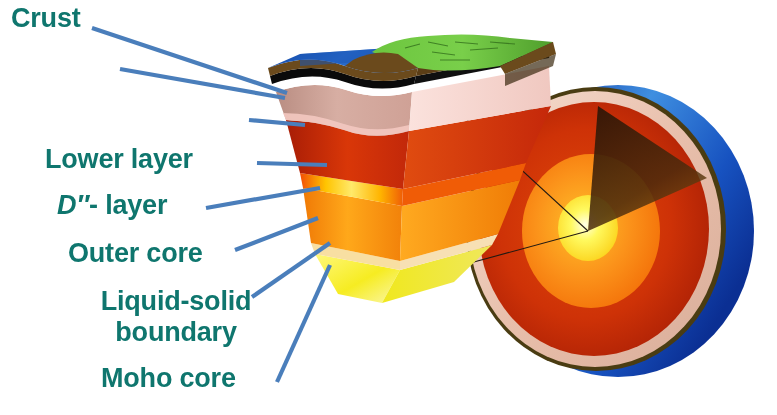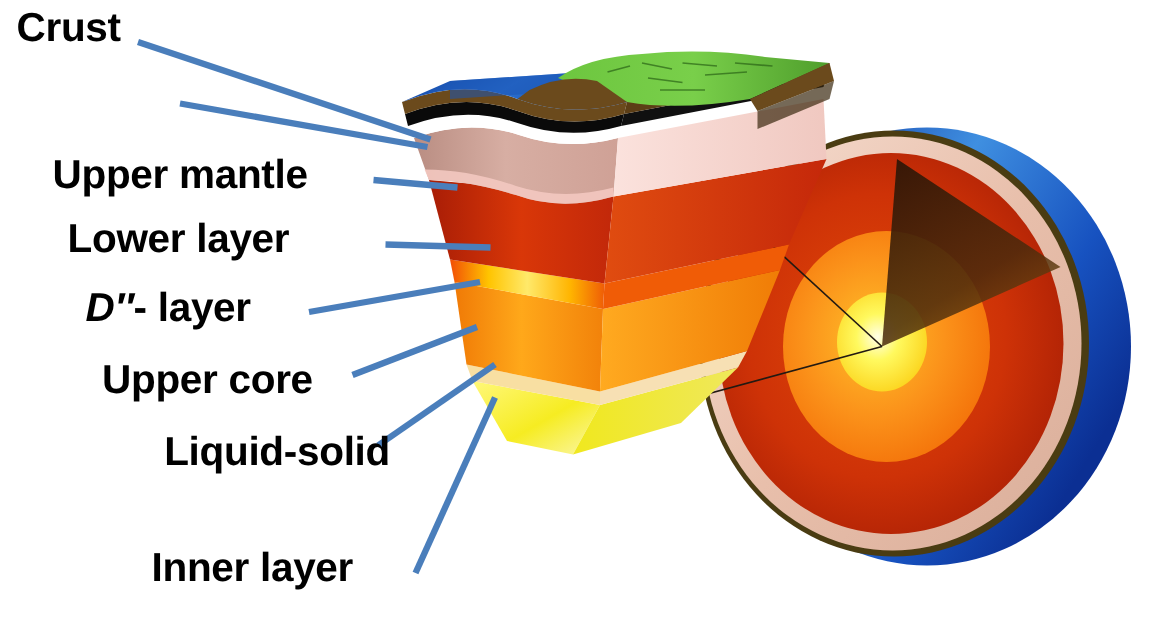--- a/index.html
+++ b/index.html
@@ -20,21 +20,21 @@
   }
   #figure-svg {
     position: absolute;
     left: 0;
     top: 0;
     width: 777px;
     height: 415px;
   }
   .label {
     position: absolute;
-    color: #000000;
+    color: #0f766e;
     font-family: "Liberation Sans", sans-serif;
     font-weight: bold;
     font-size: 27px;
     line-height: 30px;
     letter-spacing: -0.2px;
     white-space: nowrap;
     user-select: none;
   }
   .label.two-line {
     white-space: normal;
@@ -45,21 +45,21 @@
     font-style: italic;
     font-weight: bold;
   }
   
   #lbl-crust            { left: 11px;  top: 3px;   }
   #lbl-moho             { left: 24px;  top: 50px;  }
   #lbl-upper-mantle     { left: 35px;  top: 101px; }
   #lbl-lower-mantle     { left: 45px;  top: 144px; }
   #lbl-dlayer           { left: 57px;  top: 190px; }
   #lbl-outer-core       { left: 68px;  top: 238px; }
-  #lbl-liquid-solid     { left: 60px;  top: 286px; width: 200px; text-align: right; }
+  #lbl-liquid-solid     { left: 76px;  top: 286px; width: 200px; }
   #lbl-inner-core       { left: 101px; top: 363px; }
 </style>
 </head>
 <body>
 
 <div id="stage">
 
   <svg id="figure-svg" viewBox="0 0 777 415" xmlns="http://www.w3.org/2000/svg">
     <defs>
 
@@ -220,27 +220,27 @@
       <path d="M 206 208 L 320 188"></path>
       <path d="M 235 250 L 318 218"></path>
       <path d="M 252 297 L 330 243"></path>
       <path d="M 277 382 L 330 265"></path>
     </g>
   </svg>
 
   <div class="label" id="lbl-crust">Crust</div>
 
 
-  <div class="label" id="lbl-upper-mantle">Upper mantle</div>
 
   <div class="label" id="lbl-lower-mantle">Lower layer</div>
 
   <div class="label" id="lbl-dlayer"><span class="dprime">D″</span><span>- layer</span></div>
 
-  <div class="label" id="lbl-outer-core">Upper core</div>
+  <div class="label" id="lbl-outer-core">Outer core</div>
 
   <div class="label two-line" id="lbl-liquid-solid">
     <span>Liquid-solid</span><br>
+    <span>boundary</span>
   </div>
 
-  <div class="label" id="lbl-inner-core">Inner layer</div>
+  <div class="label" id="lbl-inner-core">Moho core</div>
 
 </div>
 
 </body></html>

